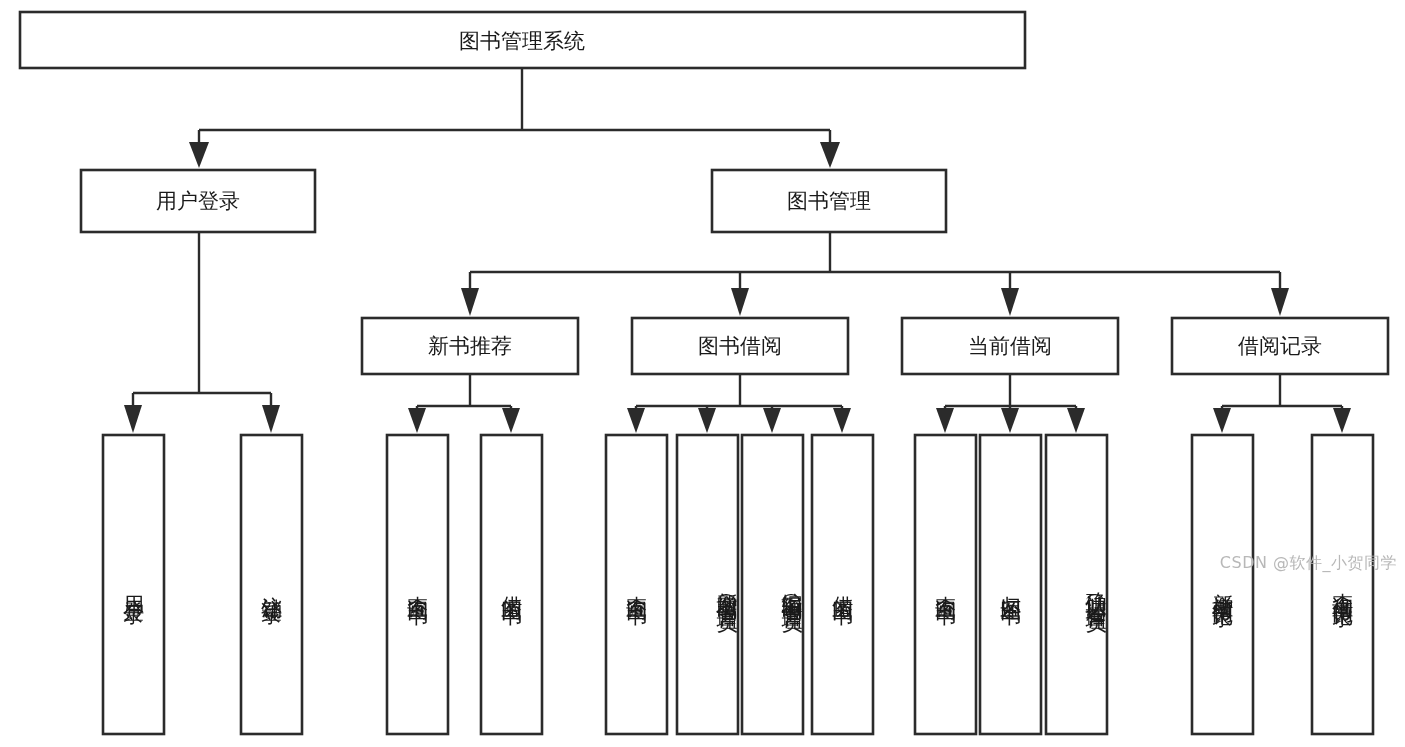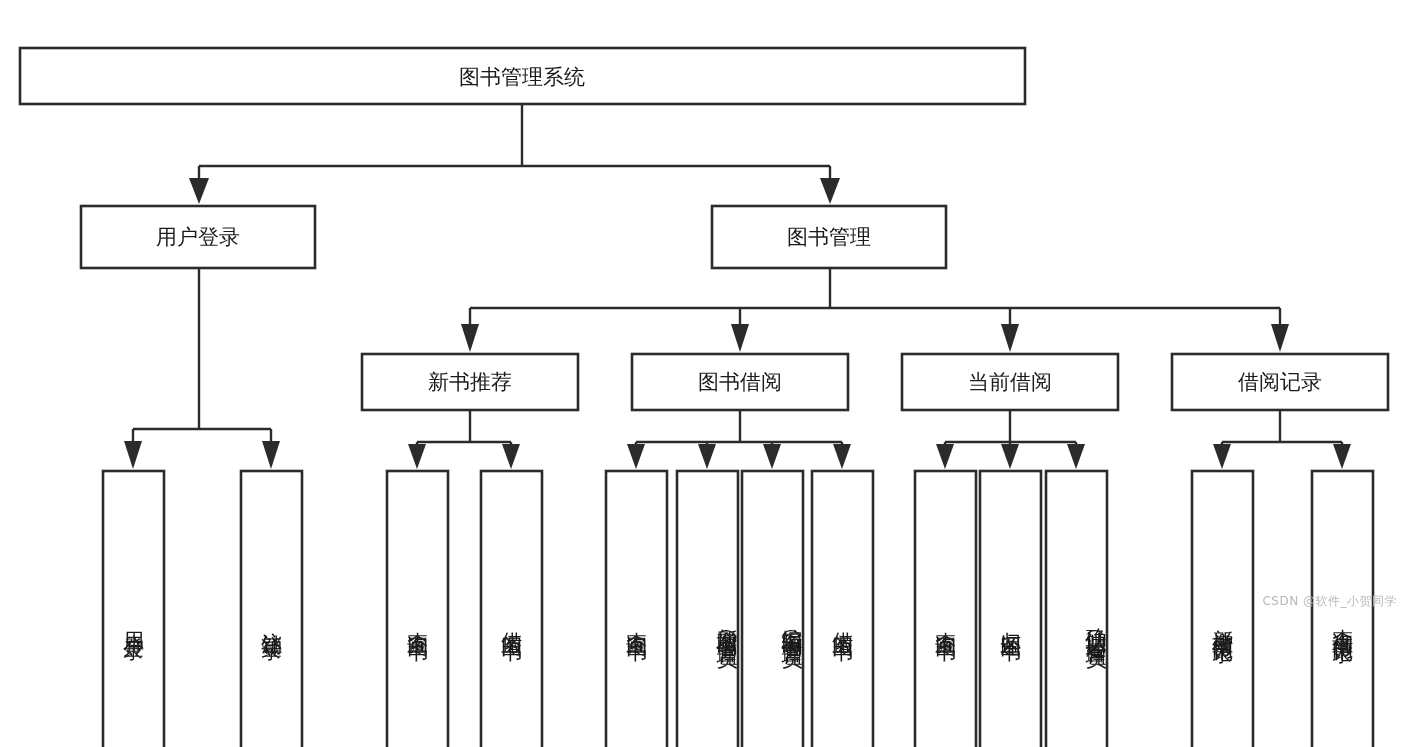--- a/index.html
+++ b/index.html
@@ -11,21 +11,20 @@
     width: 1405px;
     height: 747px;
     font-family: "DejaVu Sans", "Liberation Sans", sans-serif;
     overflow: hidden;
   }
   #diagram-root {
     position: relative;
     width: 1405px;
     height: 580px;
     background: #ffffff;
-    margin-top: 36px;
   }
   svg#tree-svg {
     position: absolute;
     left: 0;
     top: 0;
     width: 1405px;
     height: 747px;
     display: block;
   }
   .node-box {
@@ -63,21 +62,21 @@
     align-items: center;
     justify-content: center;
     white-space: nowrap;
     pointer-events: none;
   }
   #watermark {
     position: absolute;
     right: 8px;
     bottom: 6px;
     font-family: "DejaVu Sans", "Liberation Sans", sans-serif;
-    font-size: 12px;
+    font-size: 16px;
     color: #b8b8b8;
     white-space: nowrap;
     letter-spacing: 0.5px;
   }
 </style>
 </head>
 <body>
 
 <div id="diagram-root">
 

